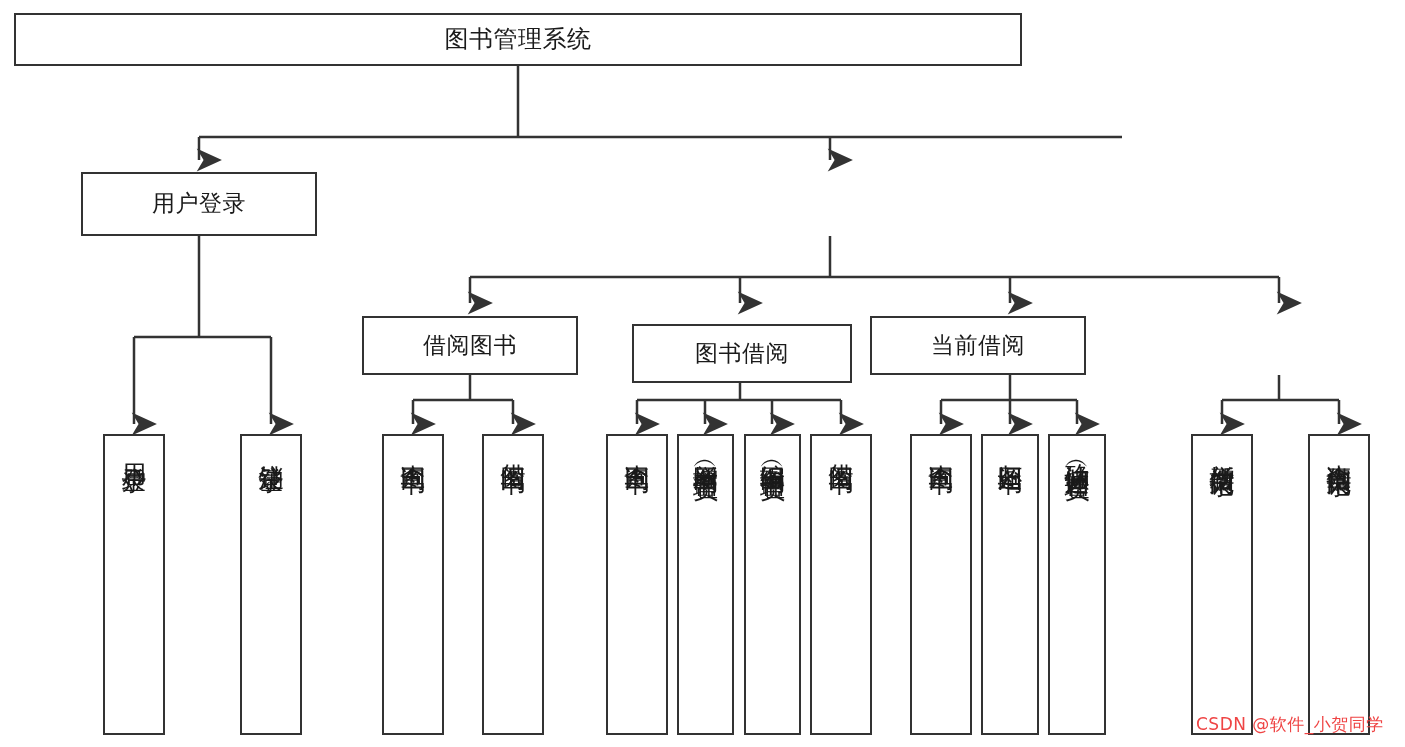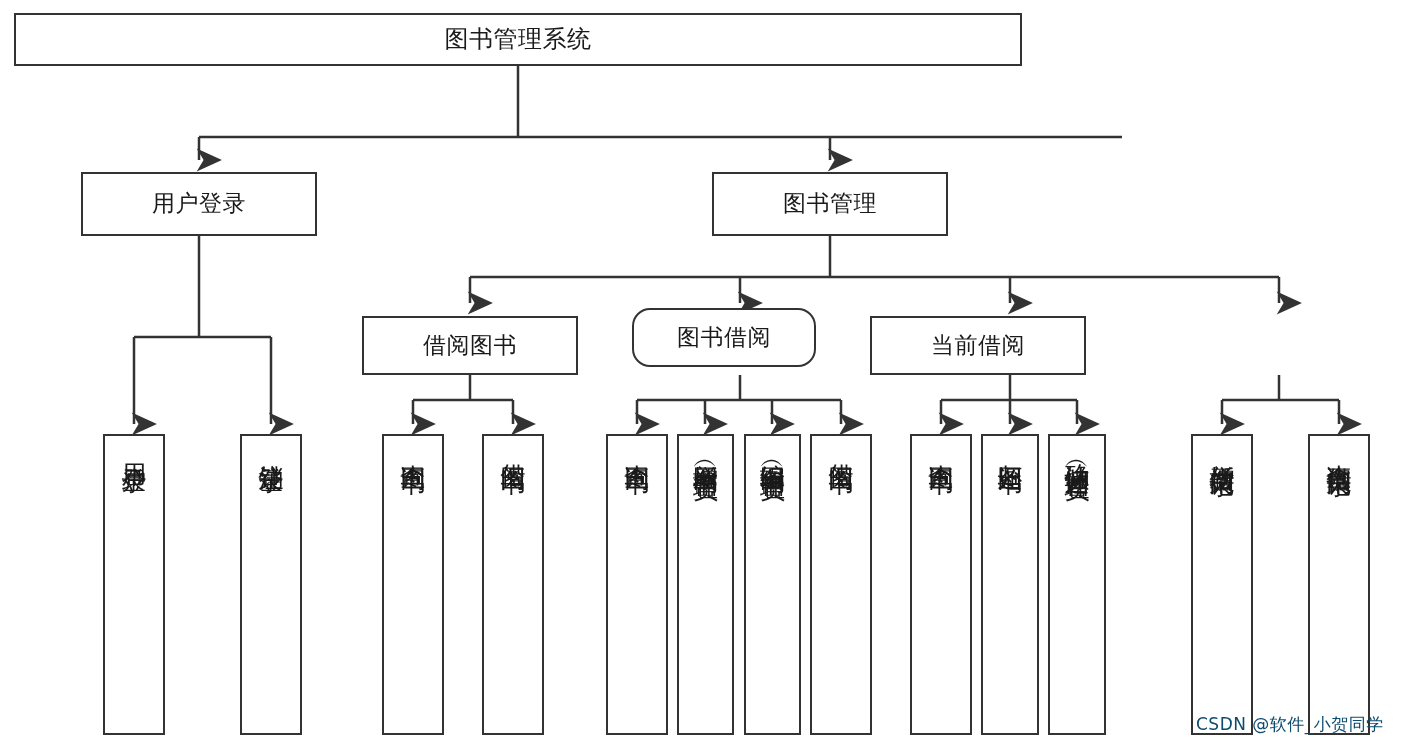--- a/index.html
+++ b/index.html
@@ -62,21 +62,21 @@
     text-orientation: upright;
     letter-spacing: 2px;
     line-height: 1;
     display: block;
   }
   .watermark {
     position: absolute;
     left: 1196px;
     top: 713px;
     font-size: 17px;
-    color: #0c4a6e;
+    color: #ef4444;
     letter-spacing: 0.5px;
     white-space: pre;
     z-index: 5;
     font-family: "DejaVu Sans", "Liberation Sans", sans-serif;
   }
 </style>
 </head>
 <body>
 
 <div id="canvas">
@@ -131,28 +131,25 @@
     </g>
   </svg>
 
   <div class="node horiz root" style="left:14px; top:13px; width:1008px; height:53px;">
     <span class="node-label">图书管理系统</span>
   </div>
 
   <div class="node horiz" style="left:81px; top:172px; width:236px; height:64px;">
     <span class="node-label">用户登录</span>
   </div>
-  <div class="node horiz" style="left:712px; top:172px; width:236px; height:64px;">
-    <span class="node-label">图书管理</span>
-  </div>
 
   <div class="node horiz" style="left:362px; top:316px; width:216px; height:59px;">
     <span class="node-label">借阅图书</span>
   </div>
-  <div class="node horiz" style="left:632px; top:308px; width:184px; height:59px;border-radius:18px;">
+  <div class="node horiz" style="left:632px; top:324px; width:220px; height:59px;">
     <span class="node-label">图书借阅</span>
   </div>
   <div class="node horiz" style="left:870px; top:316px; width:216px; height:59px;">
     <span class="node-label">当前借阅</span>
   </div>
 
   <div class="node leaf" style="left:103px; top:434px; width:62px; height:301px;">
     <span class="node-label">用户登录</span>
   </div>
   <div class="node leaf" style="left:240px; top:434px; width:62px; height:301px;">

